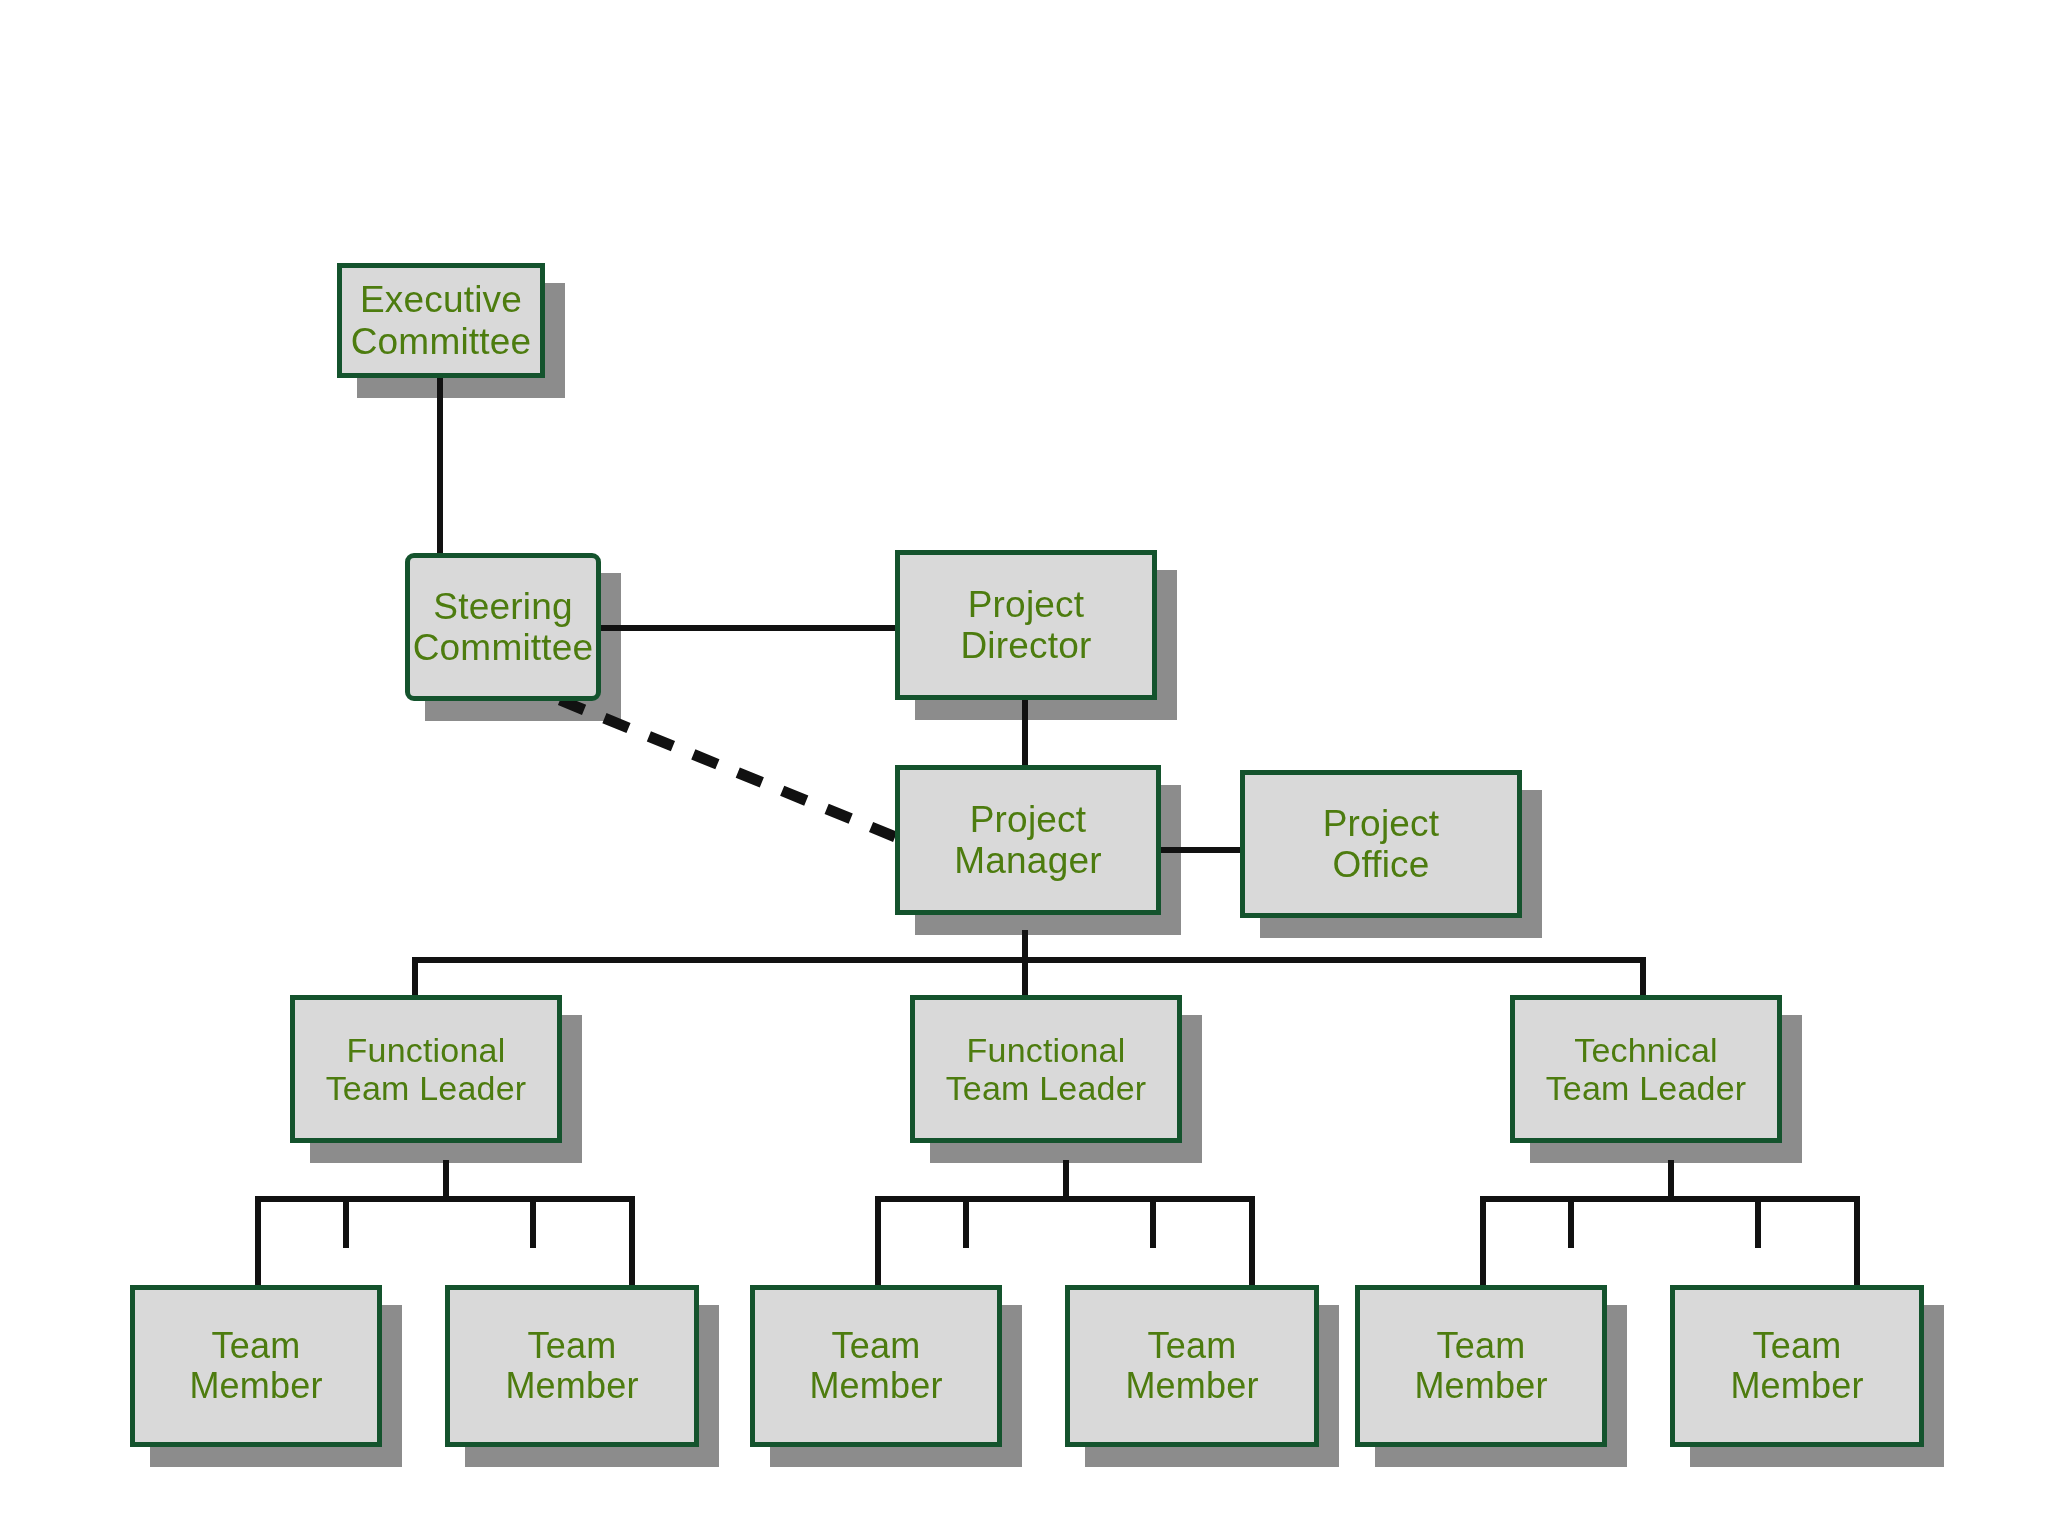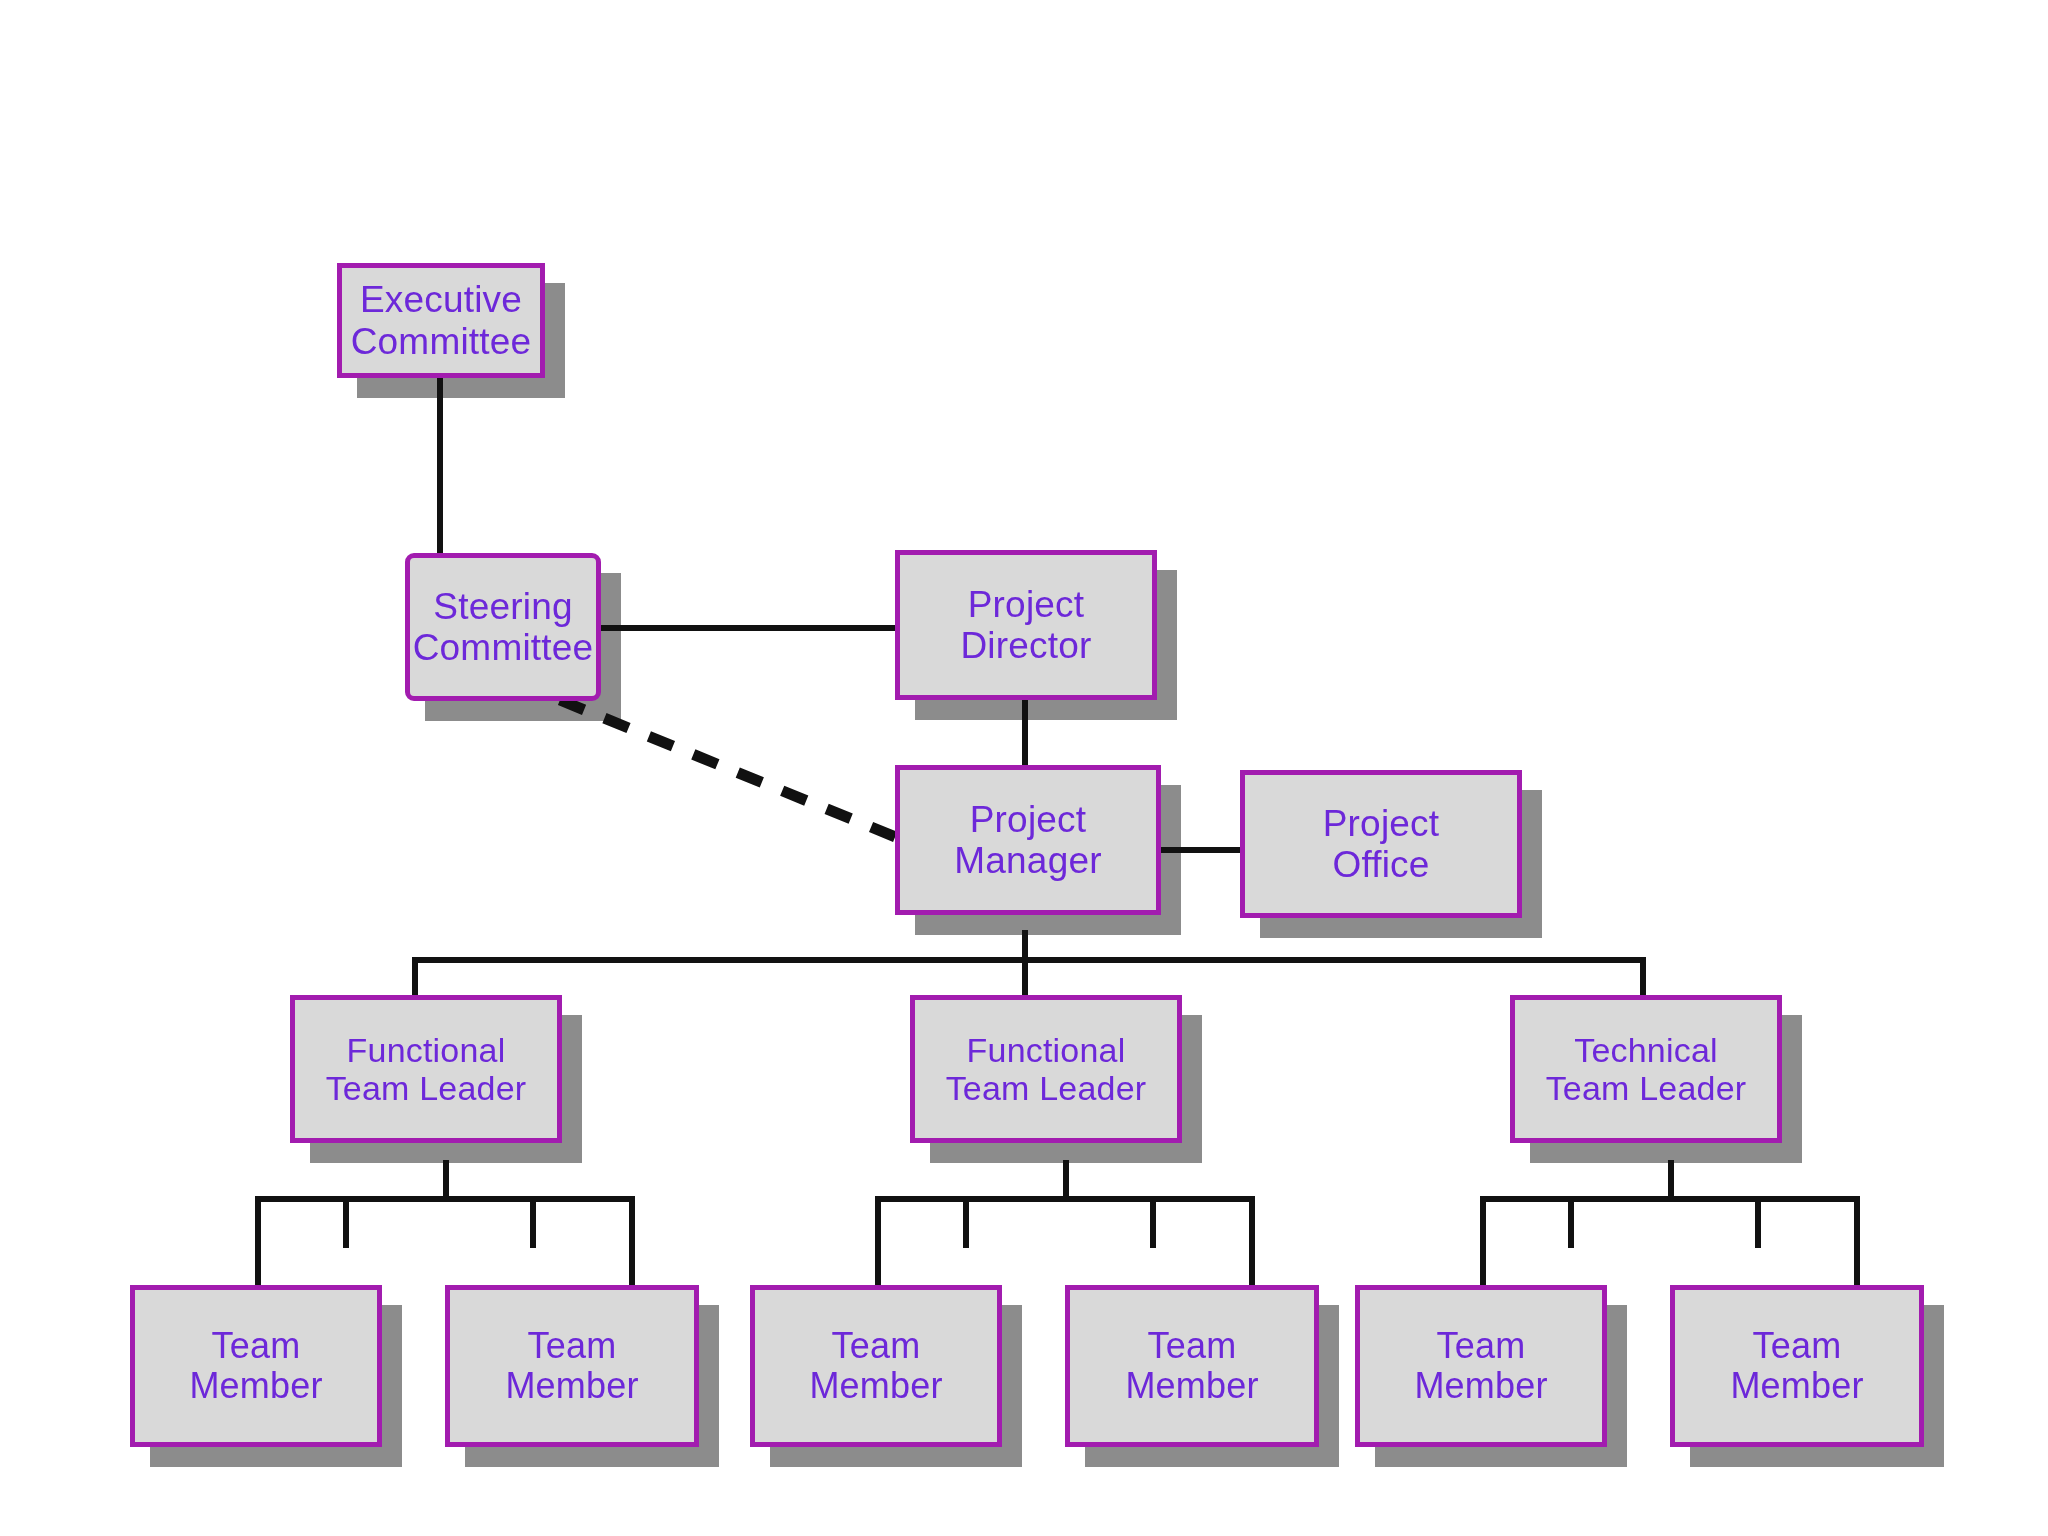--- a/index.html
+++ b/index.html
@@ -14,26 +14,26 @@
     background: #ffffff;
     font-family: "Liberation Sans", "DejaVu Sans", sans-serif;
     overflow: hidden;
   }
 
   
   .node {
     position: absolute;
     box-sizing: border-box;
     background: #d9d9d9;
-    border: 5px solid #a21caf;
+    border: 5px solid #14532d;
     display: flex;
     align-items: center;
     justify-content: center;
     text-align: center;
-    color: #6d28d9;
+    color: #4d7c0f;
     line-height: 1.12;
     letter-spacing: 0.2px;
     z-index: 4;
   }
   .node .label {
     display: block;
     width: 100%;
     white-space: pre-line;
     padding: 0 4px;
   }

